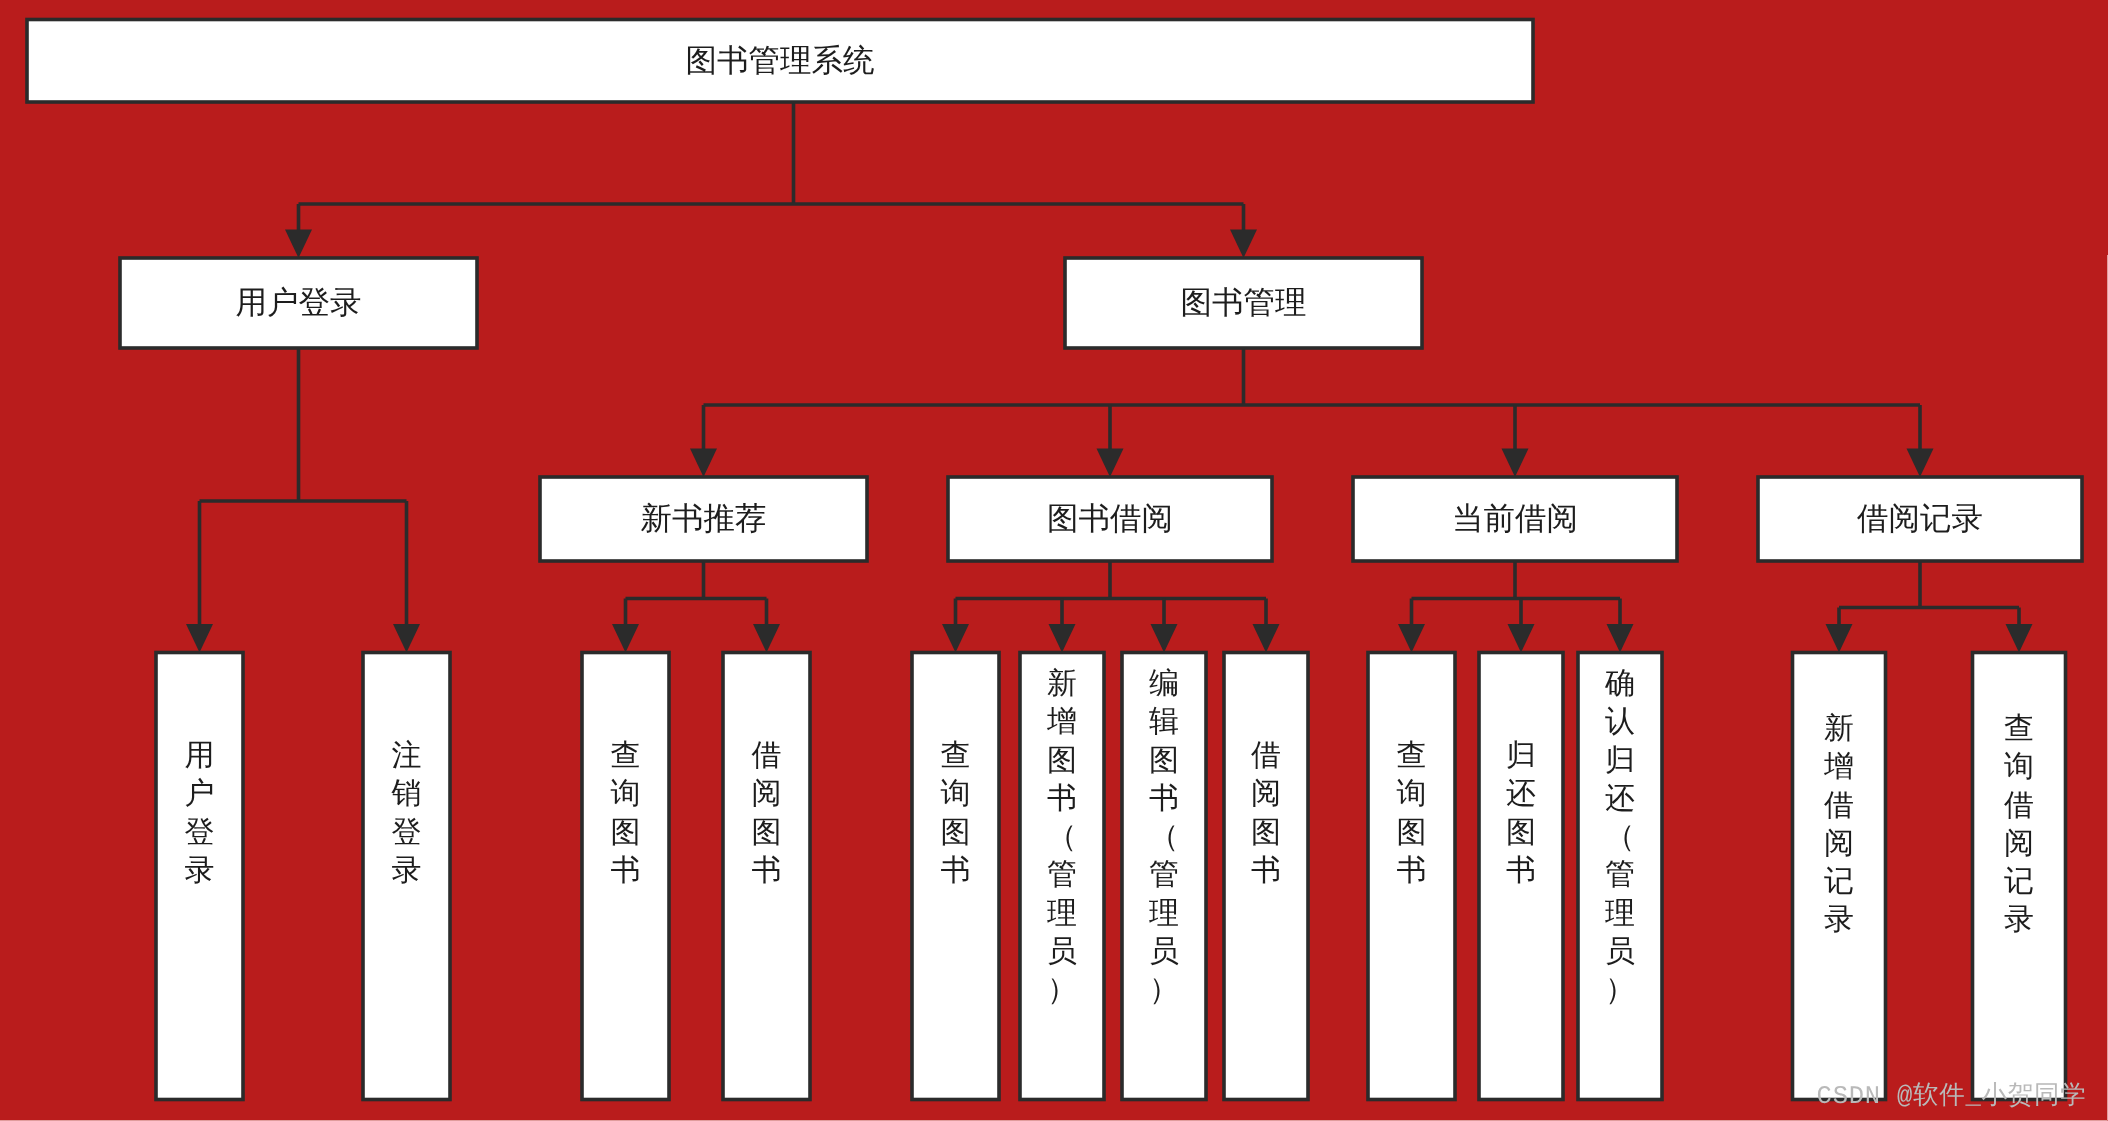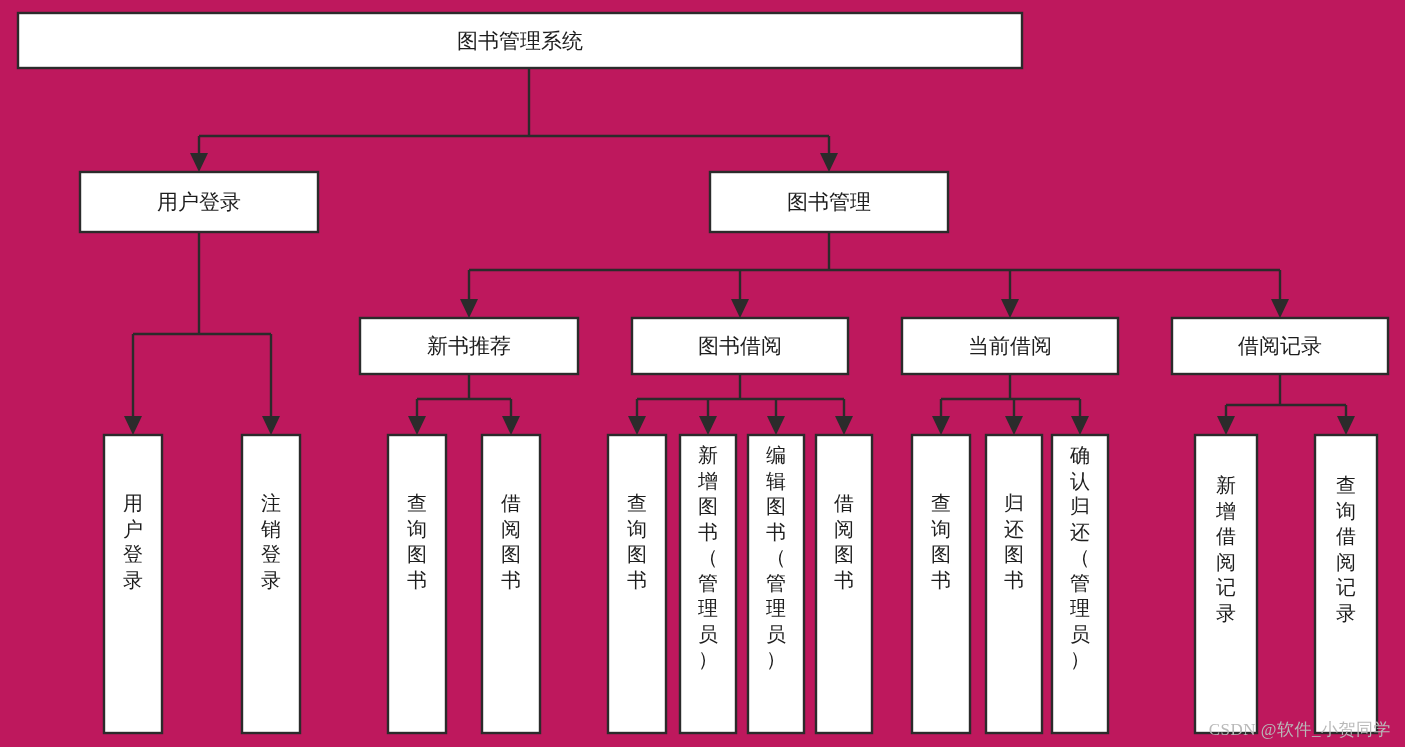--- a/index.html
+++ b/index.html
@@ -7,21 +7,21 @@
     padding: 0;
     background: #ffffff;
   }
   body {
     font-family: "Liberation Sans", "DejaVu Sans", sans-serif;
   }
   #diagram-root {
     position: relative;
     width: 1405px;
     height: 747px;
-    background: #be185d;
+    background: #b91c1c;
     overflow: hidden;
   }
   svg#flow {
     position: absolute;
     left: 0;
     top: 0;
     width: 1405px;
     height: 747px;
     display: block;
   }
@@ -50,21 +50,21 @@
   .node-label-vertical {
     fill: #1d1d1d;
     font-family: "Liberation Sans", "DejaVu Sans", sans-serif;
     font-size: 20px;
     text-anchor: middle;
   }
   .watermark {
     position: absolute;
     right: 14px;
     bottom: 6px;
-    font-family: Liberation Serif, serif;
+    font-family: Liberation Mono, monospace;
     font-size: 17px;
     color: #b9b9b9;
     letter-spacing: 0.5px;
     white-space: nowrap;
     pointer-events: none;
   }
 </style>
 </head>
 <body>
 

